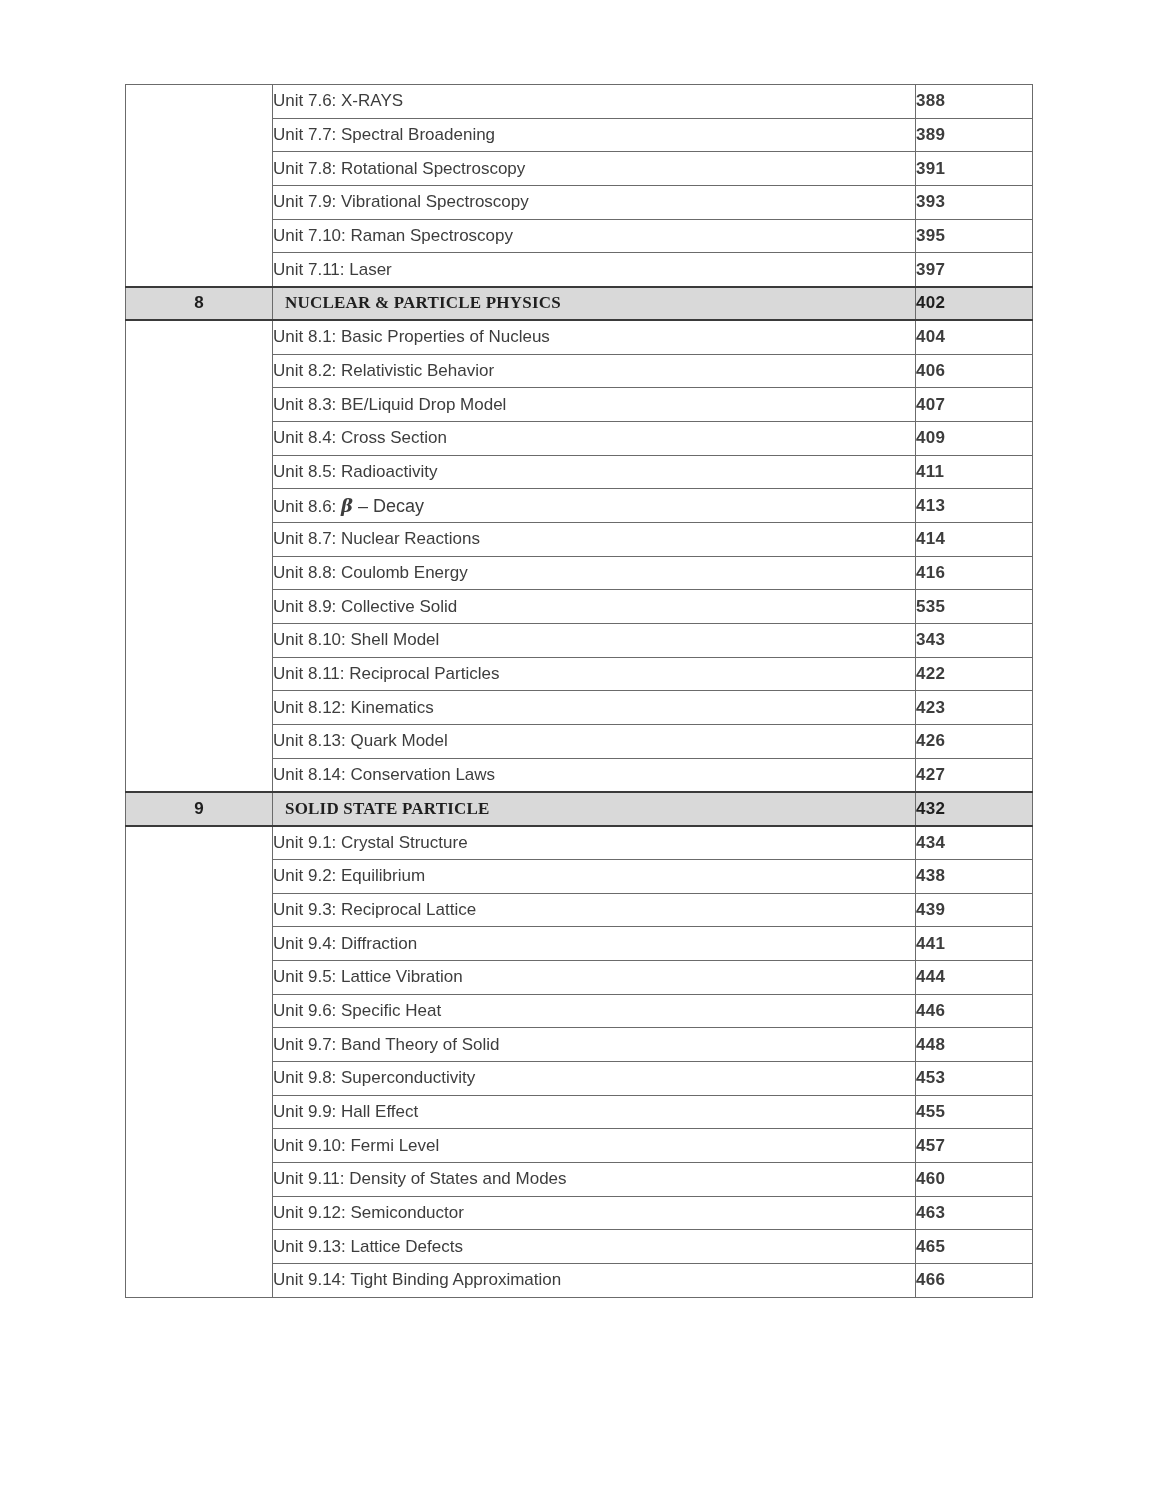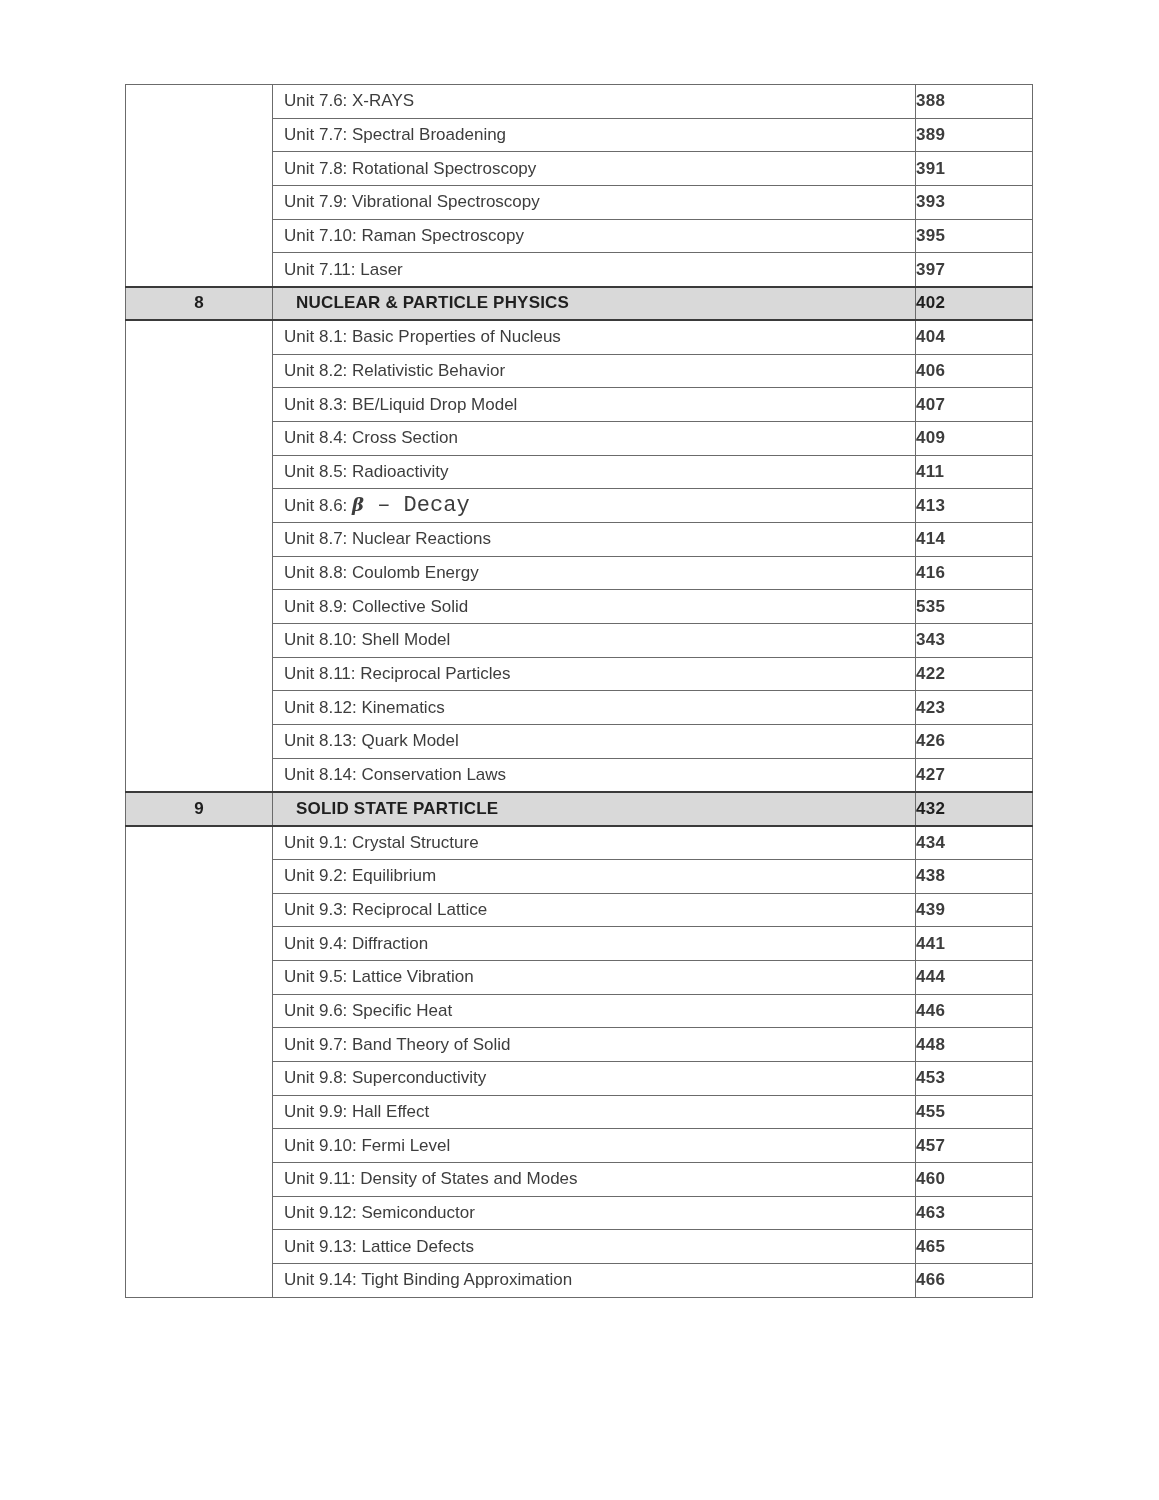--- a/index.html
+++ b/index.html
@@ -30,43 +30,43 @@
     height: 33.7px;
     vertical-align: middle;
     font-size: 17px;
     color: #3d3d3d;
     overflow: hidden;
     white-space: nowrap;
   }
   
   table.toc { border: 1px solid #4a4a4a; }
 
-  td.unit-title-cell { padding-left: 11px; }
+  td.unit-title-cell { padding-left: 0; }
   td.page-cell {
     text-align: left;
     font-weight: bold;
     color: #262626;
     letter-spacing: 0.3px;
   }
   td.spacer-cell { background: #ffffff; }
 
   tr.chapter-row td {
     background: #d9d9d9;
     border-top: 2px solid #3a3a3a;
     border-bottom: 2px solid #3a3a3a;
     font-weight: bold;
     color: #1f1f1f;
   }
   td.chapter-number-cell { text-align: center; }
-  td.chapter-title-cell { padding-left: 23px; letter-spacing: 0.2px; }
+  td.chapter-title-cell { padding-left: 12px; letter-spacing: 0.2px; font-family: Liberation Serif, serif; }
 
   
   .math-serif {
-    font-family: Liberation Mono, monospace;
-    font-size: 22px;
+    font-family: Liberation Sans, sans-serif;
+    font-size: 18px;
   }
   .math-beta {
     font-family: "DejaVu Serif", serif;
     font-style: italic;
     font-weight: bold;
     font-size: 18px;
   }
 </style>
 </head>
 <body>

